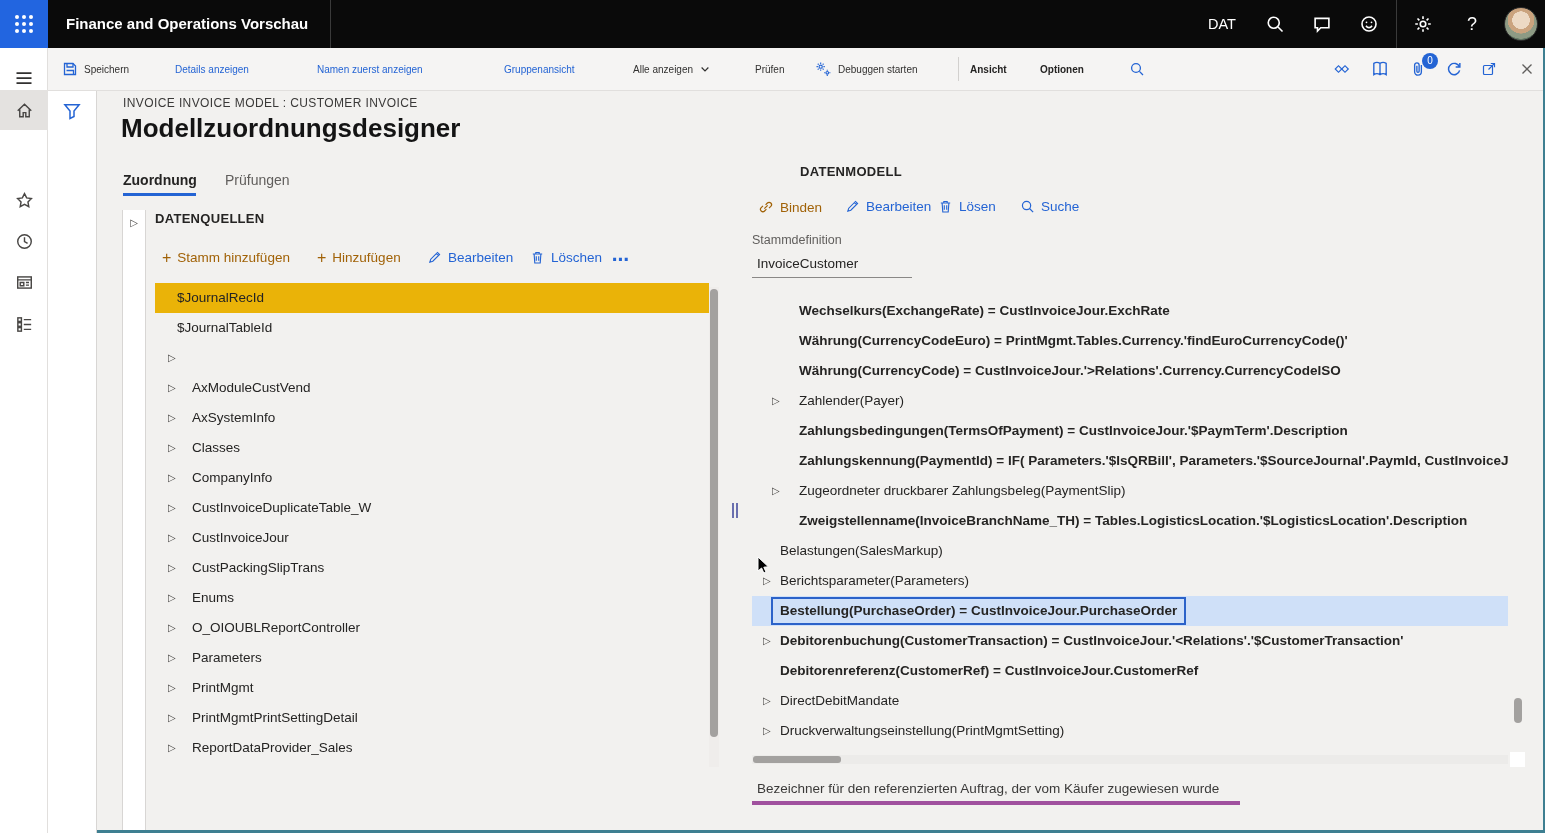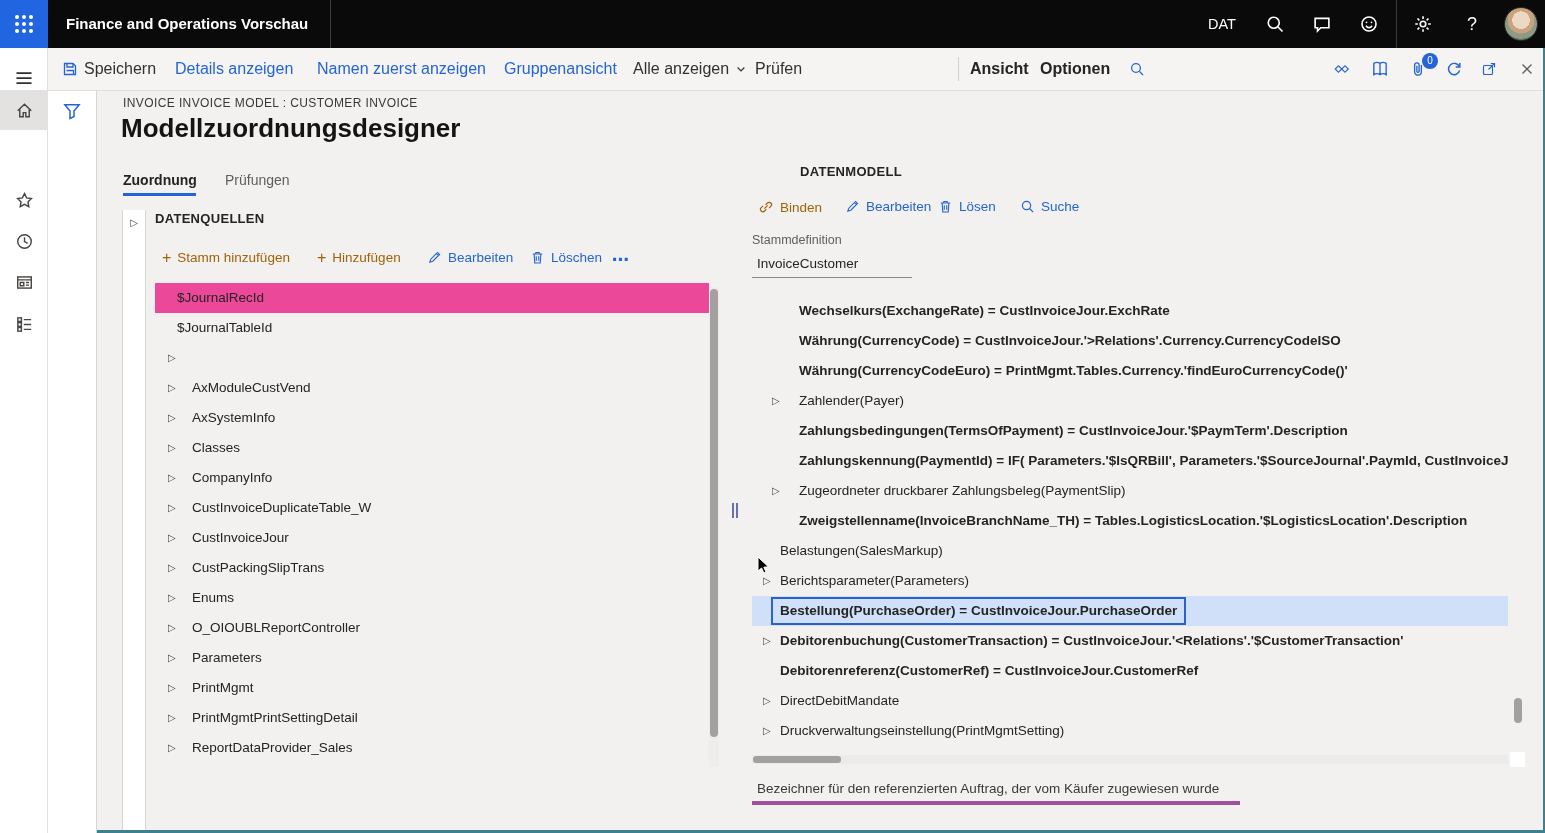--- a/index.html
+++ b/index.html
@@ -13,21 +13,21 @@
   .waffle{left:0;top:0;width:48px;height:48px;background:#2265e0;display:flex;align-items:center;justify-content:center;cursor:pointer;}
   .apptitle{left:66px;top:0;height:48px;line-height:48px;color:#fff;font-size:15px;font-weight:700;}
   .tb-sep{top:0;width:1px;height:48px;background:#3a3a3a;}
   .tb-env{top:0;height:48px;line-height:48px;color:#fff;font-size:14.5px;}
   .tb-ic{top:14px;width:20px;height:20px;color:#fff;cursor:pointer;}
   .avatar{left:1504px;top:7px;width:34px;height:34px;border-radius:50%;
     background:radial-gradient(circle at 50% 38%, #ecd9c4 0 34%, #caa37e 35% 52%, #8d9a84 53% 72%, #667a66 73% 100%);
     border:1px solid #2c2c2c;cursor:pointer;}
   
   .actionbar{left:48px;top:48px;width:1497px;height:43px;background:#f5f4f3;border-bottom:1px solid #e1dfdd;}
-  .ab-item{position:absolute;top:0;height:42px;display:flex;align-items:center;gap:6px;font-size:16px;color:#323130;cursor:pointer;white-space:nowrap;}
+  .ab-item{position:absolute;top:0;height:42px;display:flex;align-items:center;gap:6px;font-size:10px;color:#323130;cursor:pointer;white-space:nowrap;}
   .ab-link{color:#2464d4;}
   .ab-strong{font-weight:700;color:#252423;}
   .ab-icon{color:#2464d4;}
   .ab-sep{position:absolute;top:9px;width:1px;height:24px;background:#d2d0ce;}
   .badge{position:absolute;top:-7px;right:-11px;min-width:16px;height:16px;border-radius:8px;background:#2464d4;color:#fff;
          font-size:10px;line-height:16px;text-align:center;padding:0 3px;}
   
   .navrail{left:0;top:48px;width:48px;height:785px;background:#fff;border-right:1px solid #e1dfdd;}
   .rail-btn{position:absolute;left:0;width:48px;height:40px;display:flex;align-items:center;justify-content:center;color:#484644;cursor:pointer;}
   .rail-btn.active{background:#e4e2e0;}
@@ -45,21 +45,21 @@
   .expcol{left:122px;top:210px;width:24px;height:623px;background:#fff;border-left:1px solid #d8d6d4;border-right:1px solid #d8d6d4;}
   .expcol .glyph{display:block;text-align:center;margin-top:7px;font-size:10px;color:#484644;cursor:pointer;}
   .panel-h{font-size:13px;font-weight:700;letter-spacing:.3px;color:#252423;}
   .tool{position:absolute;display:flex;align-items:center;gap:6px;font-size:13.5px;cursor:pointer;white-space:nowrap;}
   .tool.blue{color:#2464d4;}
   .tool.dis{color:#a16207;cursor:default;}
   .plus{font-size:16px;line-height:14px;}
   .more-g{font-size:17px;font-weight:700;color:#2464d4;letter-spacing:1px;}
   .ds-tree{left:146px;top:283px;width:563px;height:486px;overflow:hidden;}
   .ds-row{position:relative;height:30px;line-height:30px;margin-left:9px;white-space:nowrap;font-size:13.5px;color:#252423;cursor:pointer;}
-  .ds-row.sel{background:#ec4899;}
+  .ds-row.sel{background:#eab308;}
   .t-arrow{position:absolute;left:13px;top:0;font-size:10px;color:#484644;}
   .t-label{display:inline-block;}
   .vscroll-l{left:709px;top:287px;width:10px;height:480px;background:#efedeb;}
   .vscroll-l .thumb{position:absolute;left:1px;top:2px;width:8px;height:448px;border-radius:4px;background:#a3a19f;}
   
   .split{left:731px;top:503px;width:10px;height:15px;cursor:col-resize;}
   .split i{position:absolute;top:0;width:2px;height:15px;background:#6a6fae;}
   
   .def-underline{left:752px;top:277px;width:160px;height:1px;background:#8a8886;}
   .dm-tree{left:752px;top:296px;width:756px;height:452px;overflow:hidden;}
@@ -137,20 +137,29 @@
     <div class="ab-item ab-link" style="left:127px;">Details anzeigen</div>
     <div class="ab-item ab-link" style="left:269px;">Namen zuerst anzeigen</div>
     <div class="ab-item ab-link" style="left:456px;">Gruppenansicht</div>
     <div class="ab-item" style="left:585px;">
       <span>Alle anzeigen</span>
       <svg width="12" height="12" viewBox="0 0 16 16" fill="none" stroke="#323130" stroke-width="1.6">
         <path d="M3.5 6l4.5 4.5L12.5 6"></path>
       </svg>
     </div>
     <div class="ab-item" style="left:707px;">Prüfen</div>
+    <div class="ab-item" style="left:767px;">
+      <svg class="ab-icon" width="17" height="17" viewBox="0 0 18 18" fill="none" stroke="currentColor" stroke-width="1.2">
+        <circle cx="6" cy="6" r="1.7"></circle>
+          <path d="M6 1.6v1.5M6 8.9v1.5M1.6 6h1.5M8.9 6h1.5M2.9 2.9l1 1M8.1 8.1l1 1M9.1 2.9l-1 1M3.9 8.1l-1 1"></path>
+        <circle cx="13" cy="12.5" r="1.4"></circle>
+          <path d="M13 9.2v1.2M13 14.6v1.2M9.7 12.5h1.2M15.1 12.5h1.2"></path>
+      </svg>
+      <span>Debuggen starten</span>
+    </div>
     <div class="ab-sep" style="left:910px;"></div>
     <div class="ab-item ab-strong" style="left:922px;">Ansicht</div>
     <div class="ab-item ab-strong" style="left:992px;">Optionen</div>
     <svg class="abs" style="left:1081px;top:13px;color:#2464d4;" width="16" height="16" viewBox="0 0 16 16" fill="none" stroke="currentColor" stroke-width="1.3">
       <circle cx="7" cy="7" r="4.4"></circle>
         <path d="M10.4 10.4L14 14"></path>
     </svg>
     <svg class="abs" style="left:1286px;top:13px;color:#2464d4;" width="16" height="16" viewBox="0 0 16 16" fill="none" stroke="currentColor" stroke-width="1.2">
       <rect x="2.2" y="5.7" width="4.6" height="4.6" transform="rotate(45 4.5 8)"></rect>
         <rect x="8.7" y="5.7" width="4.6" height="4.6" transform="rotate(45 11 8)"></rect>
@@ -361,25 +370,25 @@
   <div class="abs" style="left:757px;top:256px;font-size:13.5px;color:#252423;">InvoiceCustomer</div>
   <div class="abs def-underline"></div>
 
   <div class="abs dm-tree" id="dm-tree">
       <div class="dm-row bound">
 
     <span class="dm-label" style="margin-left: 38px;">Wechselkurs(ExchangeRate) = CustInvoiceJour.ExchRate</span>
   </div>
       <div class="dm-row bound">
 
+    <span class="dm-label" style="margin-left: 38px;">Währung(CurrencyCodeEuro) = PrintMgmt.Tables.Currency.'findEuroCurrencyCode()'</span>
+  </div>
+      <div class="dm-row bound">
+
     <span class="dm-label" style="margin-left: 38px;">Währung(CurrencyCode) = CustInvoiceJour.'&gt;Relations'.Currency.CurrencyCodeISO</span>
-  </div>
-      <div class="dm-row bound">
-
-    <span class="dm-label" style="margin-left: 38px;">Währung(CurrencyCodeEuro) = PrintMgmt.Tables.Currency.'findEuroCurrencyCode()'</span>
   </div>
       <div class="dm-row">
     <span class="dm-arrow" style="left: 20px;">▷</span>
     <span class="dm-label" style="margin-left: 38px;">Zahlender(Payer)</span>
   </div>
       <div class="dm-row bound">
 
     <span class="dm-label" style="margin-left: 38px;">Zahlungsbedingungen(TermsOfPayment) = CustInvoiceJour.'$PaymTerm'.Description</span>
   </div>
       <div class="dm-row bound">

